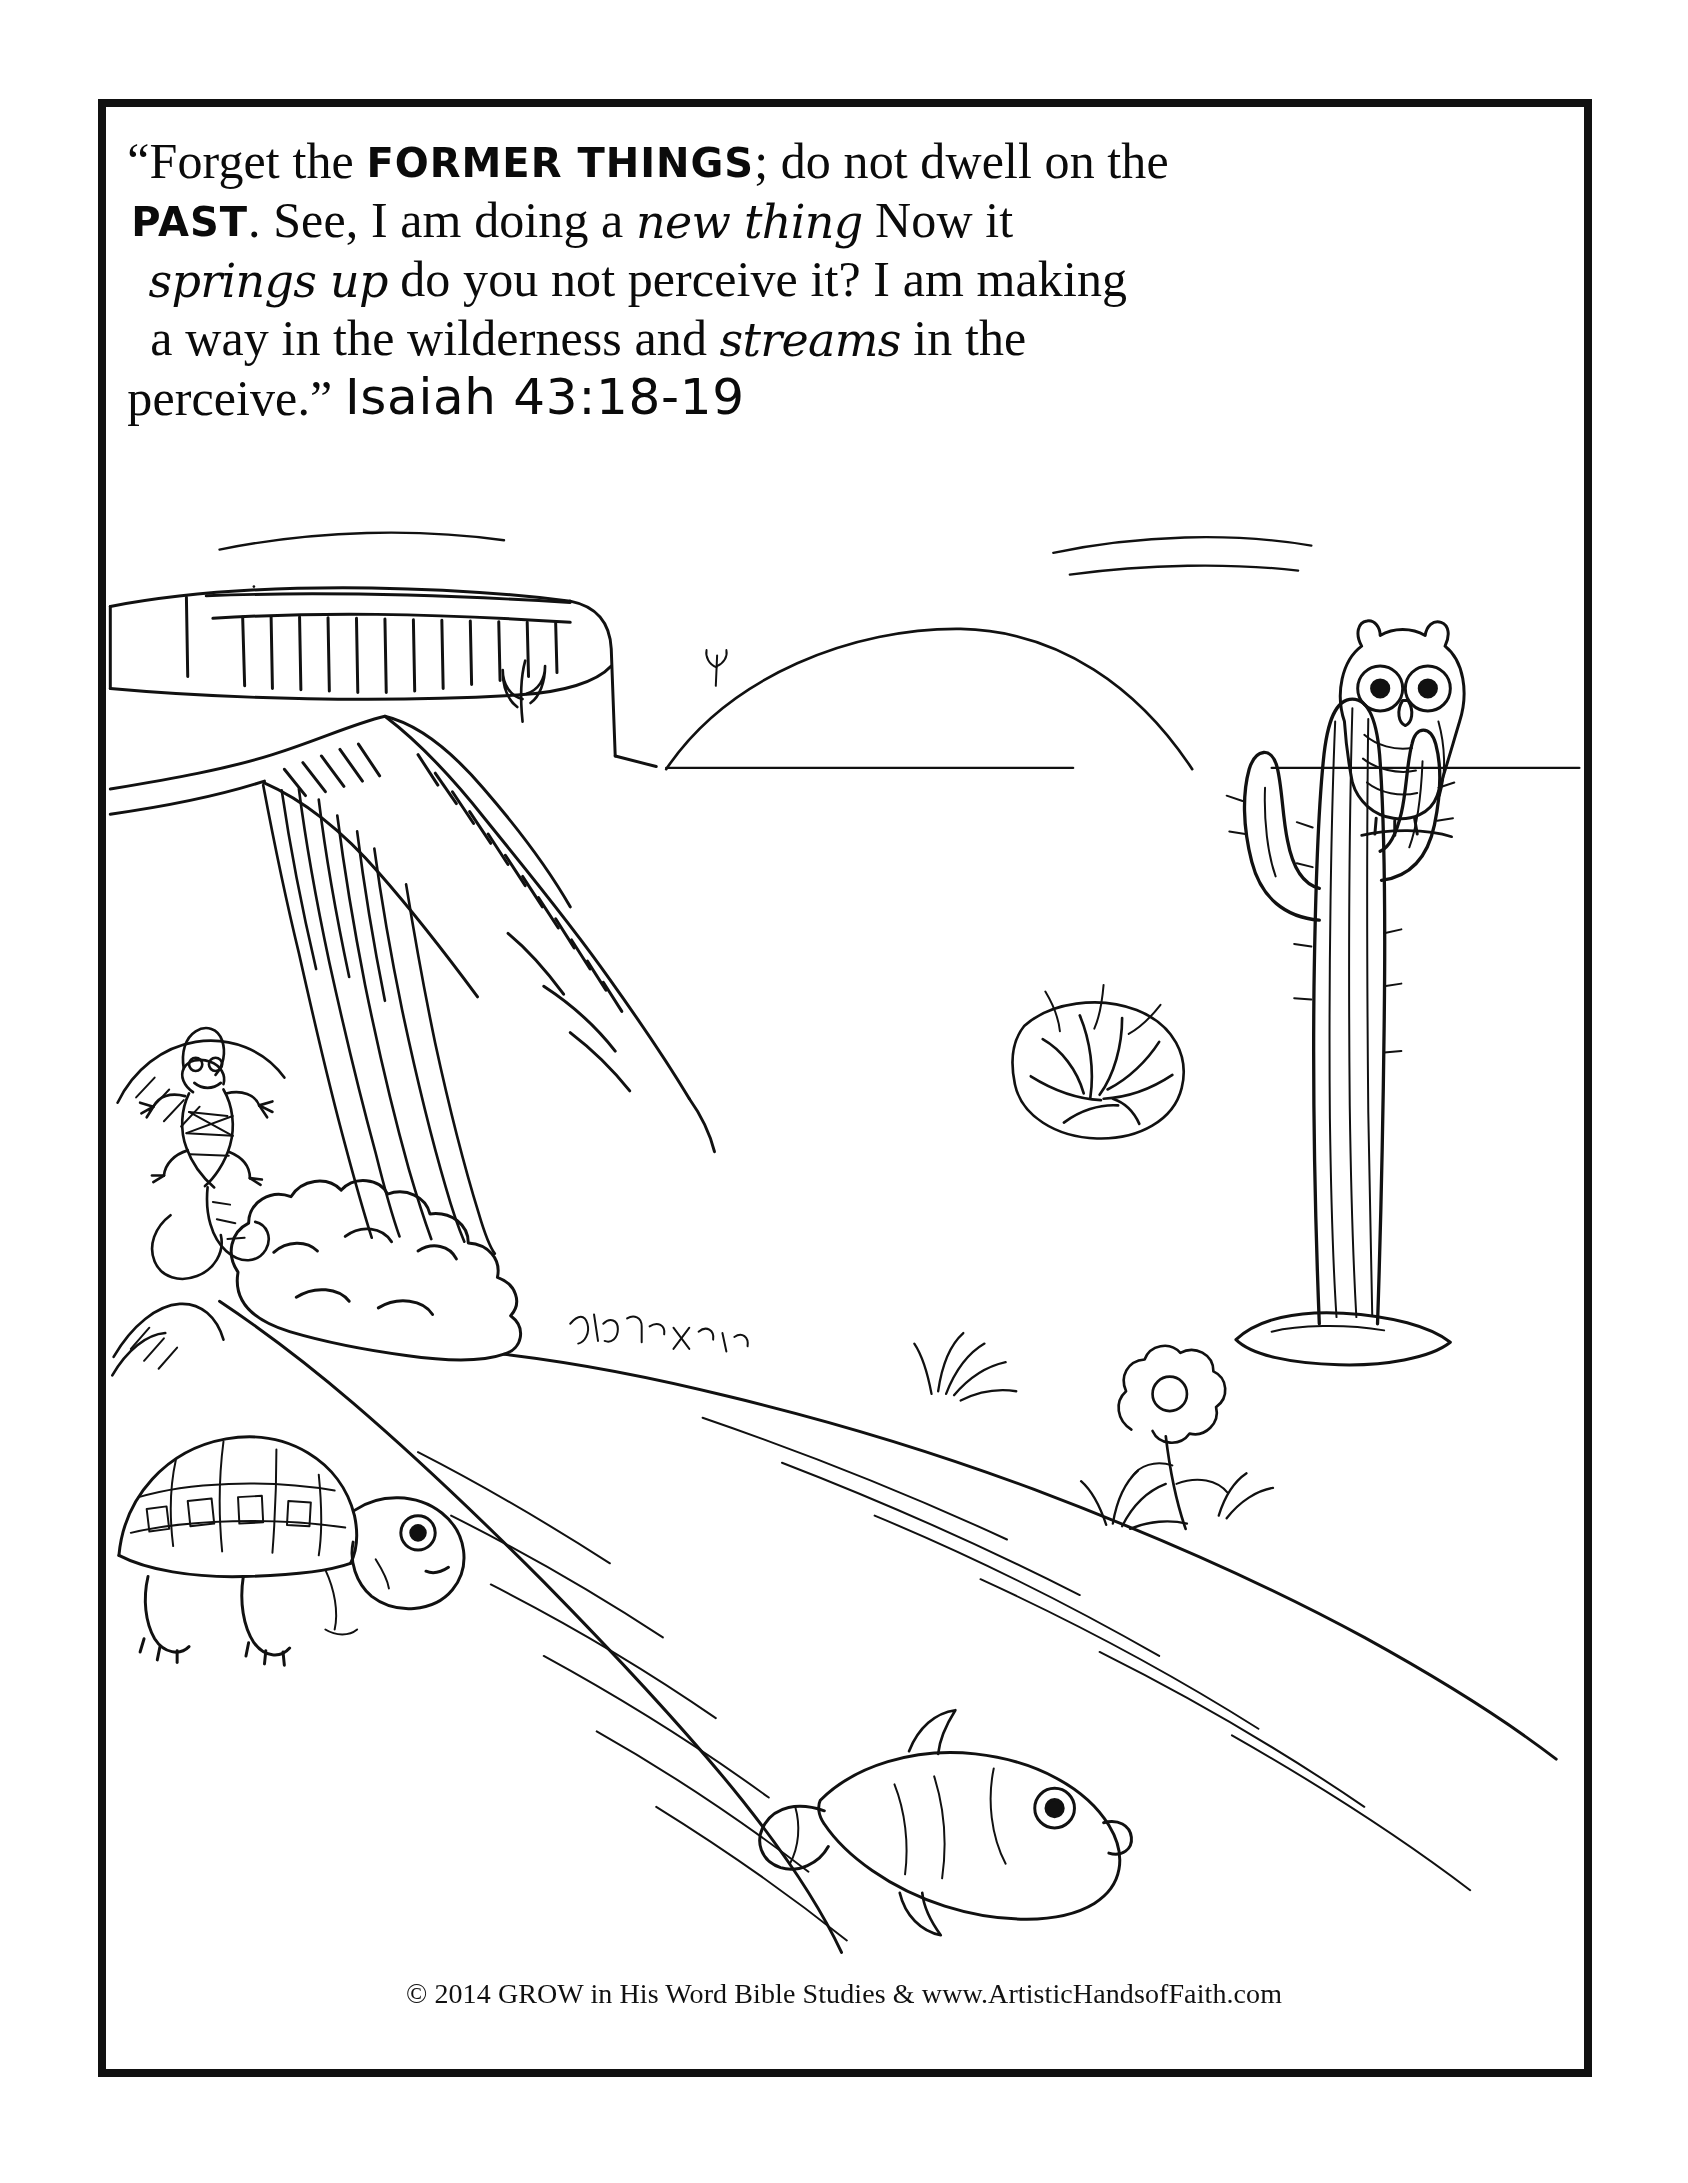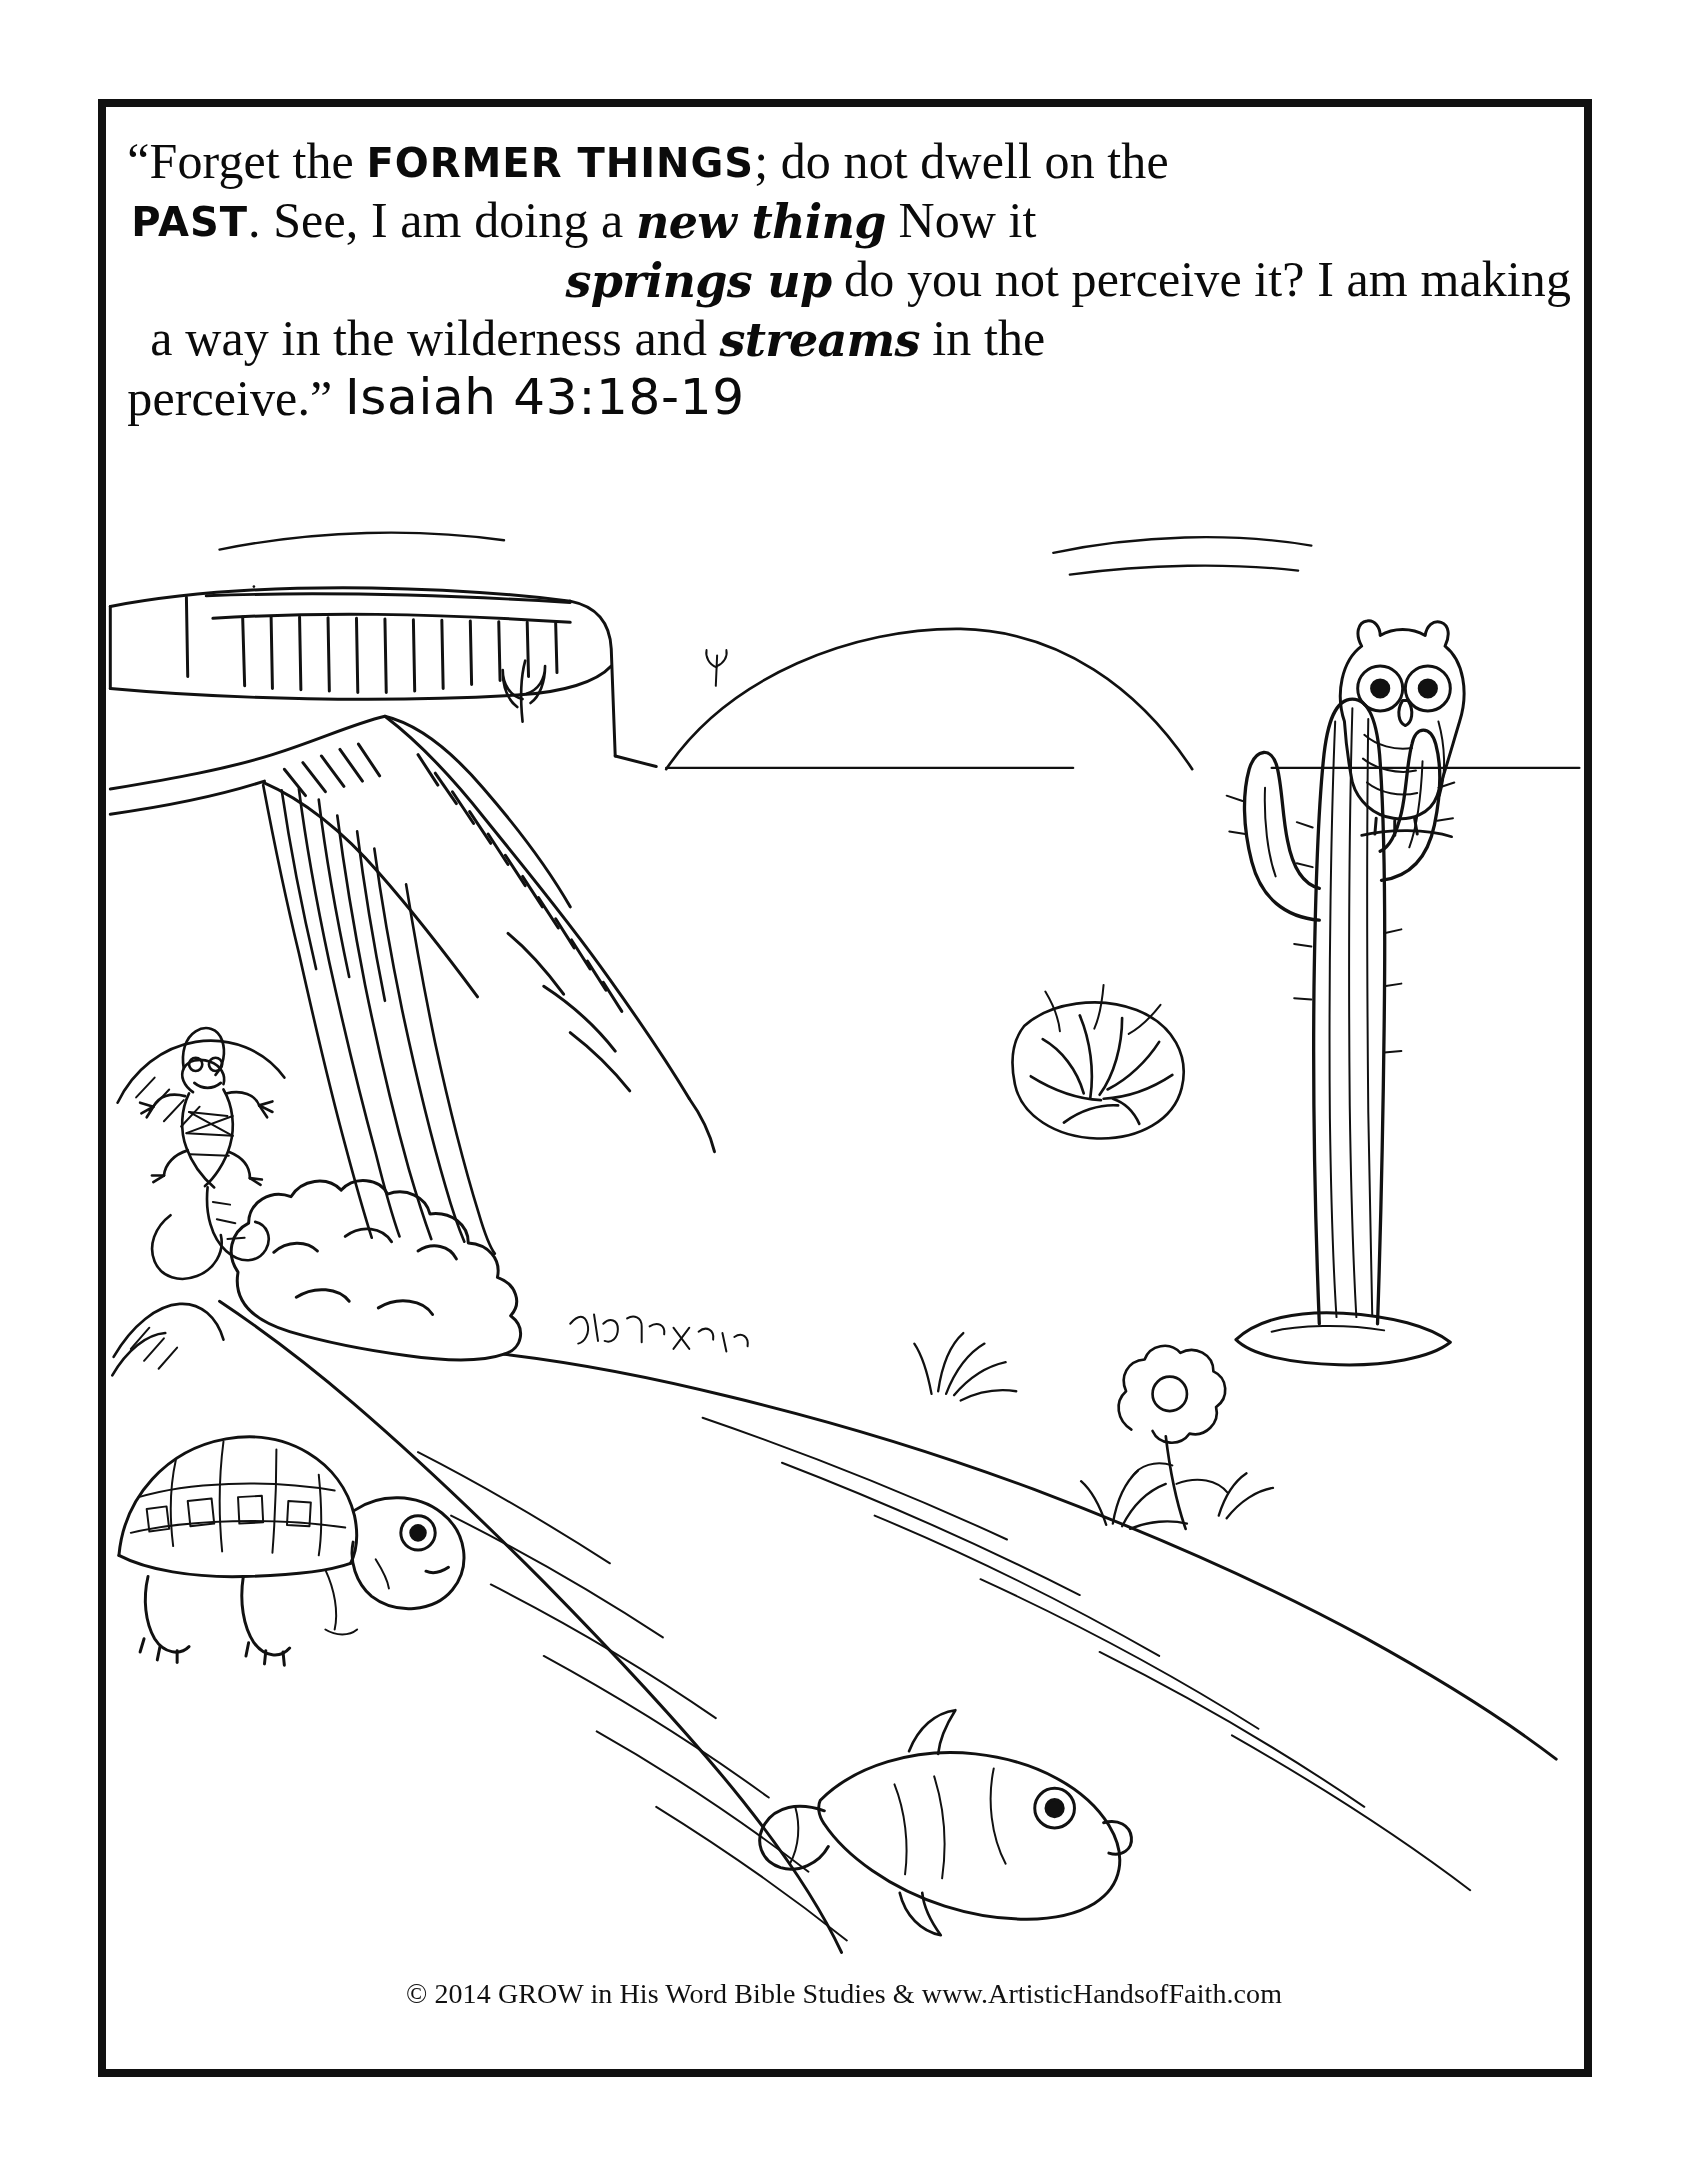--- a/index.html
+++ b/index.html
@@ -45,37 +45,37 @@
     font-size: 50px;
     line-height: 1.18;
     letter-spacing: 0.1px;
   }
   .verse .ln {
     display: block;
     white-space: nowrap;
   }
   .line1 { padding-left: 5.3px; }
   .line2 { padding-left: 9.3px; }
-  .line3 { padding-left: 26.5px; text-align: right; }
+  .line3 { padding-left: 26.5px; }
   .line4 { padding-left: 5.3px; margin-left: 23px; }
   .line5 { padding-left: 5.3px; }
 
   .bold-stencil {
     font-family: "DejaVu Sans", sans-serif;
     font-weight: bold;
     font-size: 40px;
     letter-spacing: 1px;
     text-transform: uppercase;
     vertical-align: 1.3px;
   }
   .script {
     font-family: "DejaVu Serif", serif;
     font-style: italic;
     font-size: 46px;
-    font-weight: 700;
+    font-weight: 400;
     letter-spacing: -0.7px;
     vertical-align: -1.3px;
   }
   .handref {
     font-family: "DejaVu Sans", sans-serif;
     font-size: 50px;
     letter-spacing: 0.7px;
     vertical-align: 0.7px;
     margin-top: 27px;
   }

